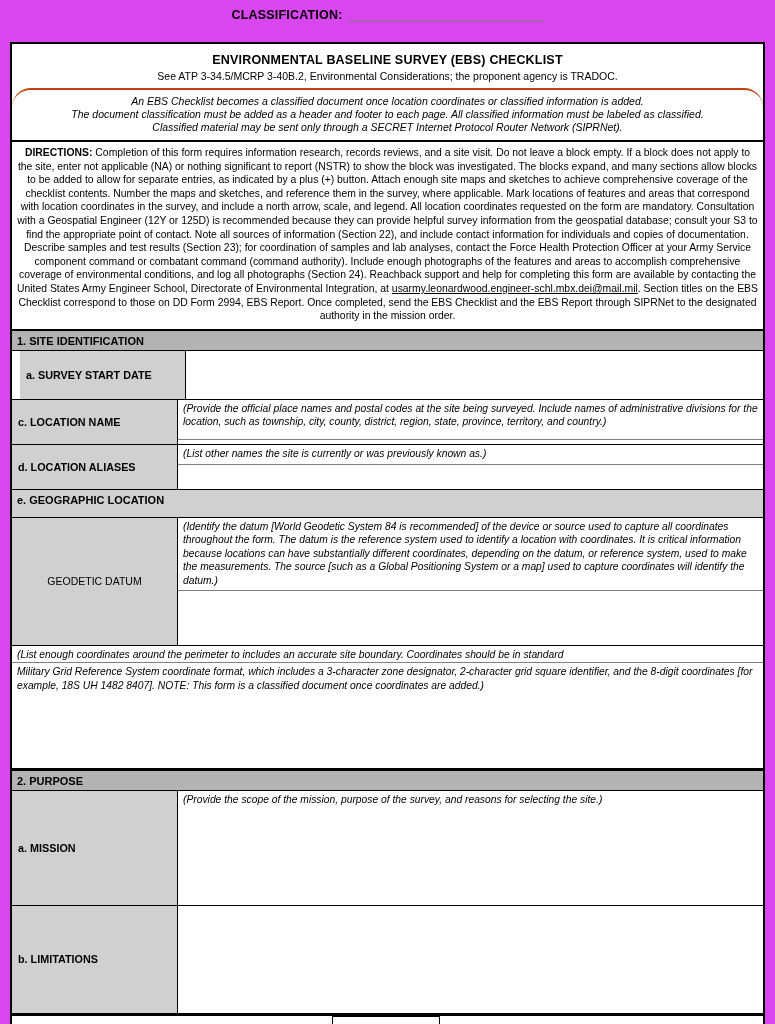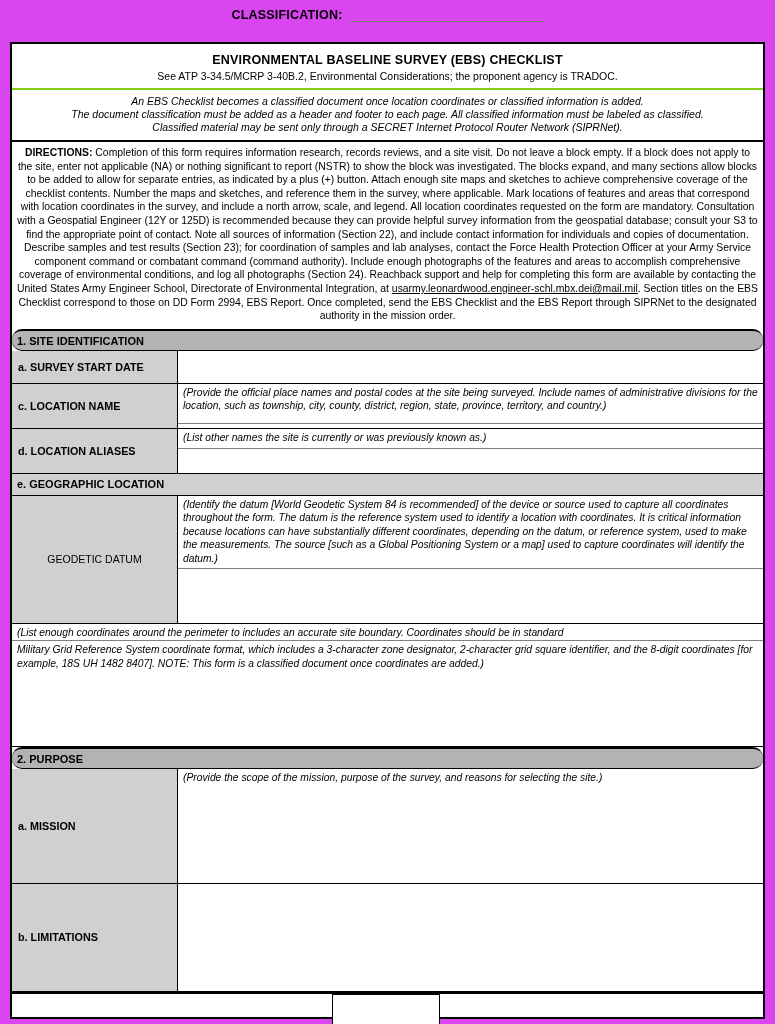--- a/index.html
+++ b/index.html
@@ -13,38 +13,38 @@
   .class-label { font-size: 12.5px; font-weight: bold; letter-spacing: 0.2px; }
   .class-line { width: 195px; border-bottom: 1.5px solid #7a7a7a; height: 13px; margin-left: 6px; }
 
   
   .form-box { margin: 12px 10px; border: 2px solid #000; background: #fff; }
 
   .title-block { text-align: center; padding: 9px 4px 6px 4px; }
   .form-title { font-size: 12.5px; font-weight: bold; letter-spacing: 0.2px; }
   .form-subtitle { font-size: 10.5px; margin-top: 3px; }
 
-  .note-block { border-top: 2px solid #84cc16; text-align: center; padding: 5px 4px 6px 4px; font-style: italic; font-size: 10.5px; line-height: 13px; }
+  .note-block { border-top: 2px solid #c2410c; text-align: center; padding: 5px 4px 6px 4px; font-style: italic; font-size: 10.5px; line-height: 13px; border-radius: 19px; }
 
   .directions { border-top: 2px solid #000; padding: 4px 5px 6px 5px; font-size: 10.4px; line-height: 13.6px; text-align: center; }
   .directions .bold { font-weight: bold; }
   .email { text-decoration: underline; }
 
-  .sec-header { border-top: 2px solid #000; border-bottom: 1px solid #000; background: #b3b3b3; font-weight: bold; font-size: 11px; padding: 4px 5px 4px 5px; height: 22px; border-radius: 10px; }
-  .sub-header { border-bottom: 1px solid #000; background: #d0d0d0; font-weight: bold; font-size: 11px; padding: 4px 5px 4px 5px; height: 22px; }
+  .sec-header { border-top: 2px solid #000; border-bottom: 1px solid #000; background: #b3b3b3; font-weight: bold; font-size: 11px; padding: 4px 5px 4px 5px; height: 22px; }
+  .sub-header { border-bottom: 1px solid #000; background: #d0d0d0; font-weight: bold; font-size: 11px; padding: 4px 5px 4px 5px; height: 28px; }
 
   .row { display: flex; border-bottom: 1px solid #000; }
   .row:last-of-type { border-bottom: none; }
   .label-cell { background: #d0d0d0; border-right: 1px solid #000; width: 166px; flex: 0 0 166px; font-weight: bold; font-size: 10.8px; display: flex; align-items: center; padding: 4px 6px; }
   .label-cell.center { justify-content: center; font-weight: normal; font-size: 10.5px; text-align: center; }
   .field-cell { flex: 1; background: #fff; position: relative; }
   .hint { font-style: italic; font-size: 10.3px; line-height: 13.5px; padding: 2px 5px 3px 5px; }
   .hint.boxed { border-bottom: 1px solid #808080; }
 
-  .dates-row { height: 33px; }
+  .dates-row { height: 49px; padding-left: 8px; }
   .dates-row .mid-label { width: 165px; flex: 0 0 165px; border-left: 1px solid #000; border-right: 1px solid #000; }
   .row-c { height: 45px; }
   .row-d { height: 45px; }
   .row-datum { height: 128px; }
   .row-coord { height: 123px; }
   .row-mission { height: 115px; }
   .row-limit { height: 108px; }
 
   
   .jump-row { border-top: 2px solid #000; height: 25px; display: flex; align-items: center; background: #fff; flex-direction: column; }

